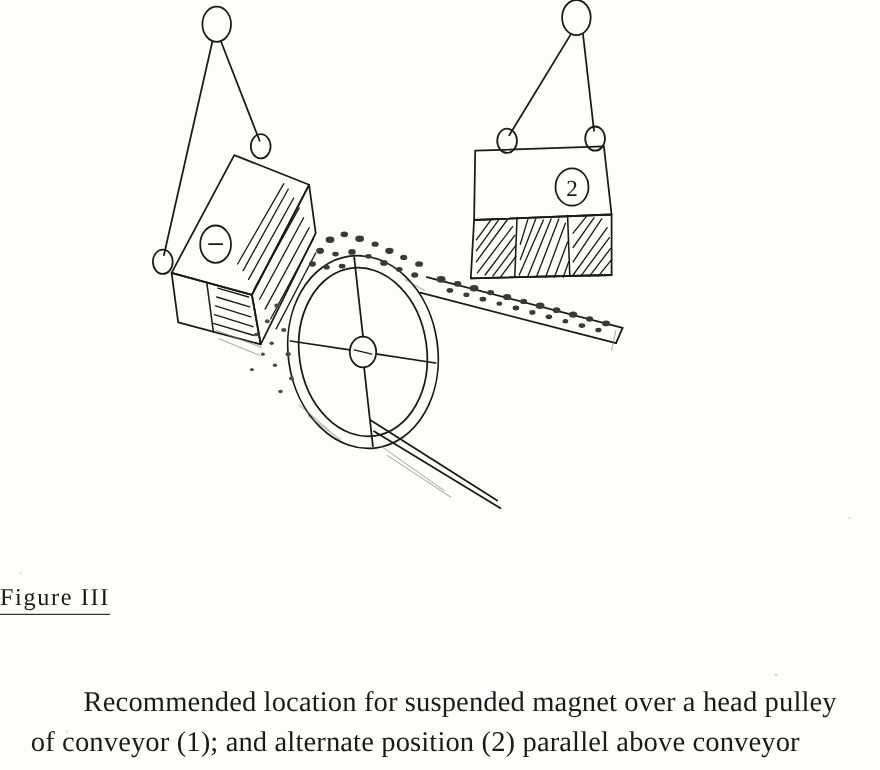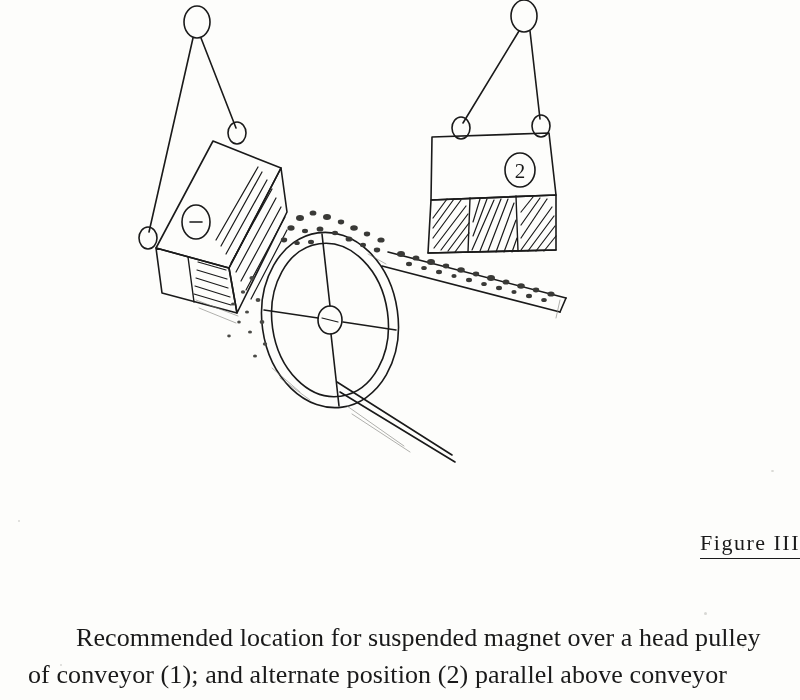--- a/index.html
+++ b/index.html
@@ -29,21 +29,21 @@
     height: 500px;
   }
   .figure-area svg {
     display: block;
   }
   .figure-caption {
     position: absolute;
     left: 0;
     top: 530px;
     width: 800px;
-    text-align: right;
+    text-align: left;
   }
   .figure-caption .fig-label {
     display: inline-block;
     font-size: 22px;
     letter-spacing: 1.5px;
     border-bottom: 1.5px solid #1a1a1a;
     padding-bottom: 2px;
   }
   .description {
     position: absolute;

